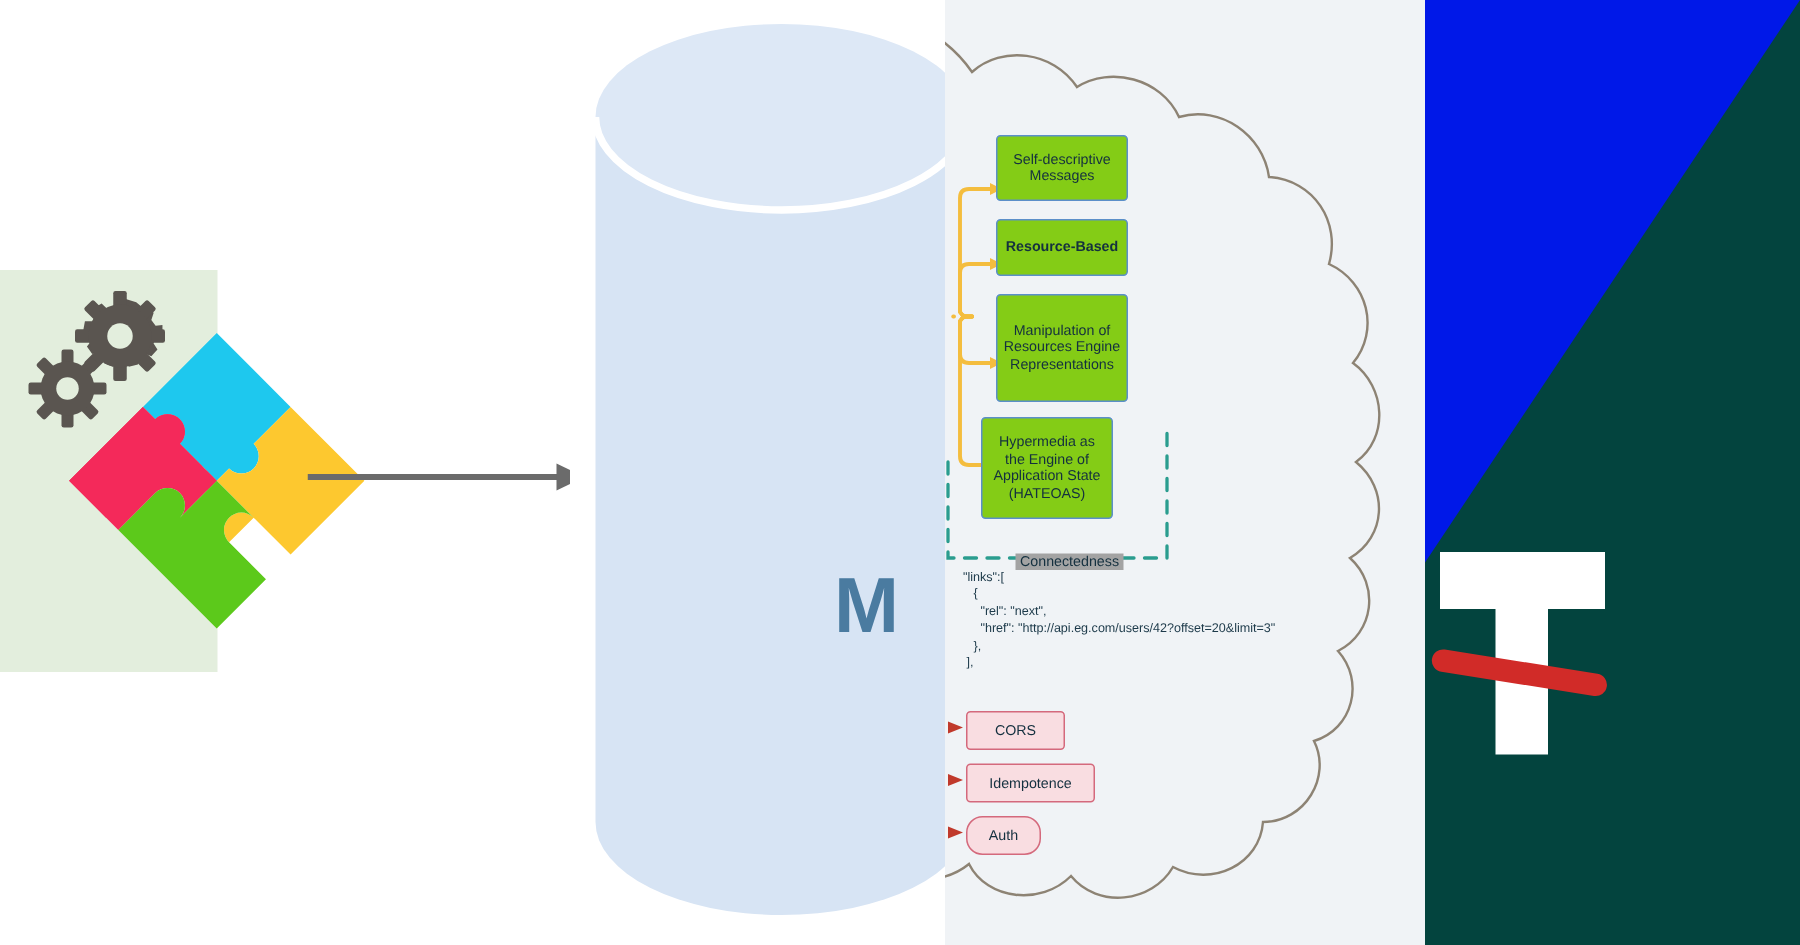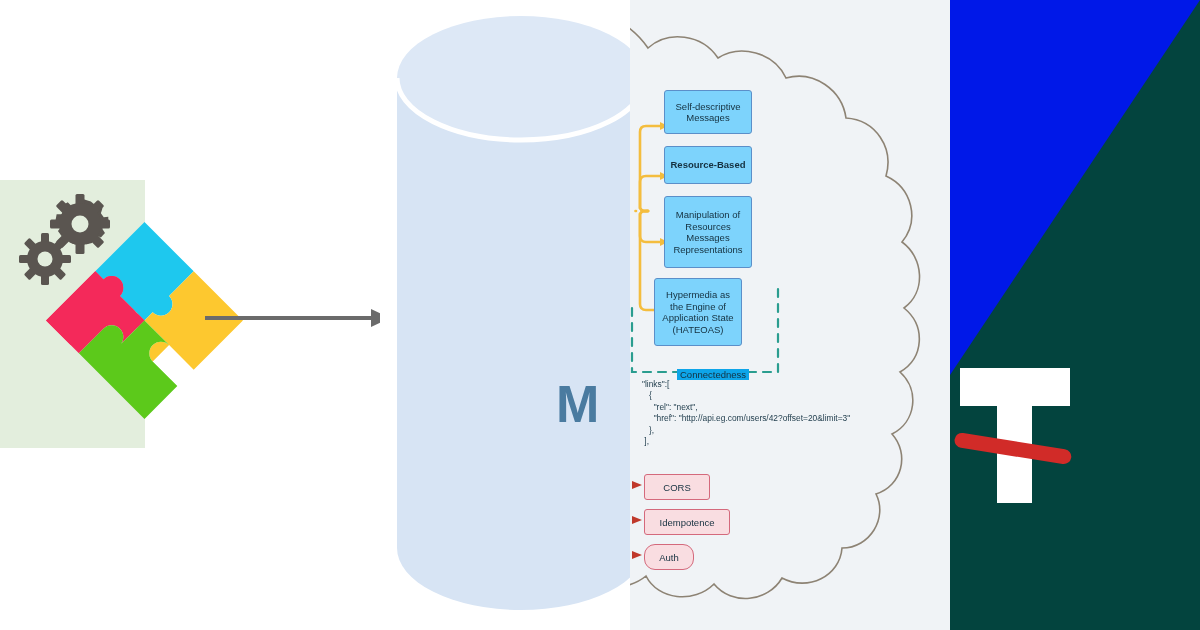--- a/index.html
+++ b/index.html
@@ -20,31 +20,31 @@
   #panel-db{left:380px;width:250px;background:#ffffff;}
   .db-svg{position:absolute;left:-5px;top:8px;width:268px;height:610px;}
   .db-letter{position:absolute;left:176px;top:378px;font-size:52px;font-weight:700;
              color:#4a7ba0;letter-spacing:1px;line-height:1;}
 
   
   #panel-cloud{left:630px;width:320px;background:#f0f3f6;}
   .cloud-svg{position:absolute;left:-40px;top:0;width:360px;height:630px;}
   .branch-svg{position:absolute;left:4px;top:96px;width:40px;height:230px;}
 
-  .nodebox{position:absolute;box-sizing:border-box;background:#7dd3fc;border:1px solid #5b8fc9;
+  .nodebox{position:absolute;box-sizing:border-box;background:#84cc16;border:1px solid #5b8fc9;
            border-radius:3px;color:#14303f;font-size:9.5px;line-height:11.5px;
            display:flex;align-items:center;justify-content:center;text-align:center;padding:2px 4px;}
   #box-self{left:34px;top:90px;width:88px;height:44px;}
   #box-res{left:34px;top:146px;width:88px;height:38px;font-weight:bold;}
   #box-manip{left:34px;top:196px;width:88px;height:72px;}
   #box-hateoas{left:24px;top:278px;width:88px;height:68px;}
 
   .connect-svg{position:absolute;left:0px;top:272px;width:160px;height:112px;}
   .connect-label{position:absolute;left:47px;top:369px;font-size:9.5px;color:#14303f;
-                 background:#0ea5e9;padding:0 3px;}
+                 background:#a3a3a3;padding:0 3px;}
 
   .code-block{position:absolute;left:12px;top:379px;width:300px;font-size:8.4px;
               line-height:11.4px;color:#1d3a4a;white-space:pre;}
 
   .chip{position:absolute;box-sizing:border-box;background:#f9dde1;border:1px solid #d4697c;
         border-radius:3px;color:#14303f;font-size:9.5px;display:flex;align-items:center;
         justify-content:center;padding:12px 8px;height:22px;}
   #chip-cors{left:14px;top:474px;width:66px;}
   #chip-idem{left:14px;top:509px;width:86px;}
   #chip-auth{left:14px;top:544px;width:50px;border-radius:11px;}
@@ -182,21 +182,21 @@
       <g fill="#f4bd3e">
         <polygon points="26,26 34,30 26,34"></polygon>
         <polygon points="26,76 34,80 26,84"></polygon>
         <polygon points="26,142 34,146 26,150"></polygon>
         <polygon points="26,210 34,214 26,218"></polygon>
       </g>
     </svg>
 
     <div class="nodebox" id="box-self">Self-descriptive Messages</div>
     <div class="nodebox" id="box-res">Resource-Based</div>
-    <div class="nodebox" id="box-manip">Manipulation of Resources Messages Representations</div>
+    <div class="nodebox" id="box-manip">Manipulation of Resources Engine Representations</div>
     <div class="nodebox" id="box-hateoas">Hypermedia as the Engine of Application State (HATEOAS)</div>
 
     <svg class="connect-svg" viewBox="0 0 160 112">
       <path d="M2,36 L2,100 L148,100 L148,10" fill="none" stroke="#2a9d8f" stroke-width="2.2" stroke-dasharray="8 7" stroke-linecap="round"></path>
     </svg>
     <div class="connect-label">Connectedness</div>
 
     <div class="code-block">"links":[
    {
      "rel": "next",

